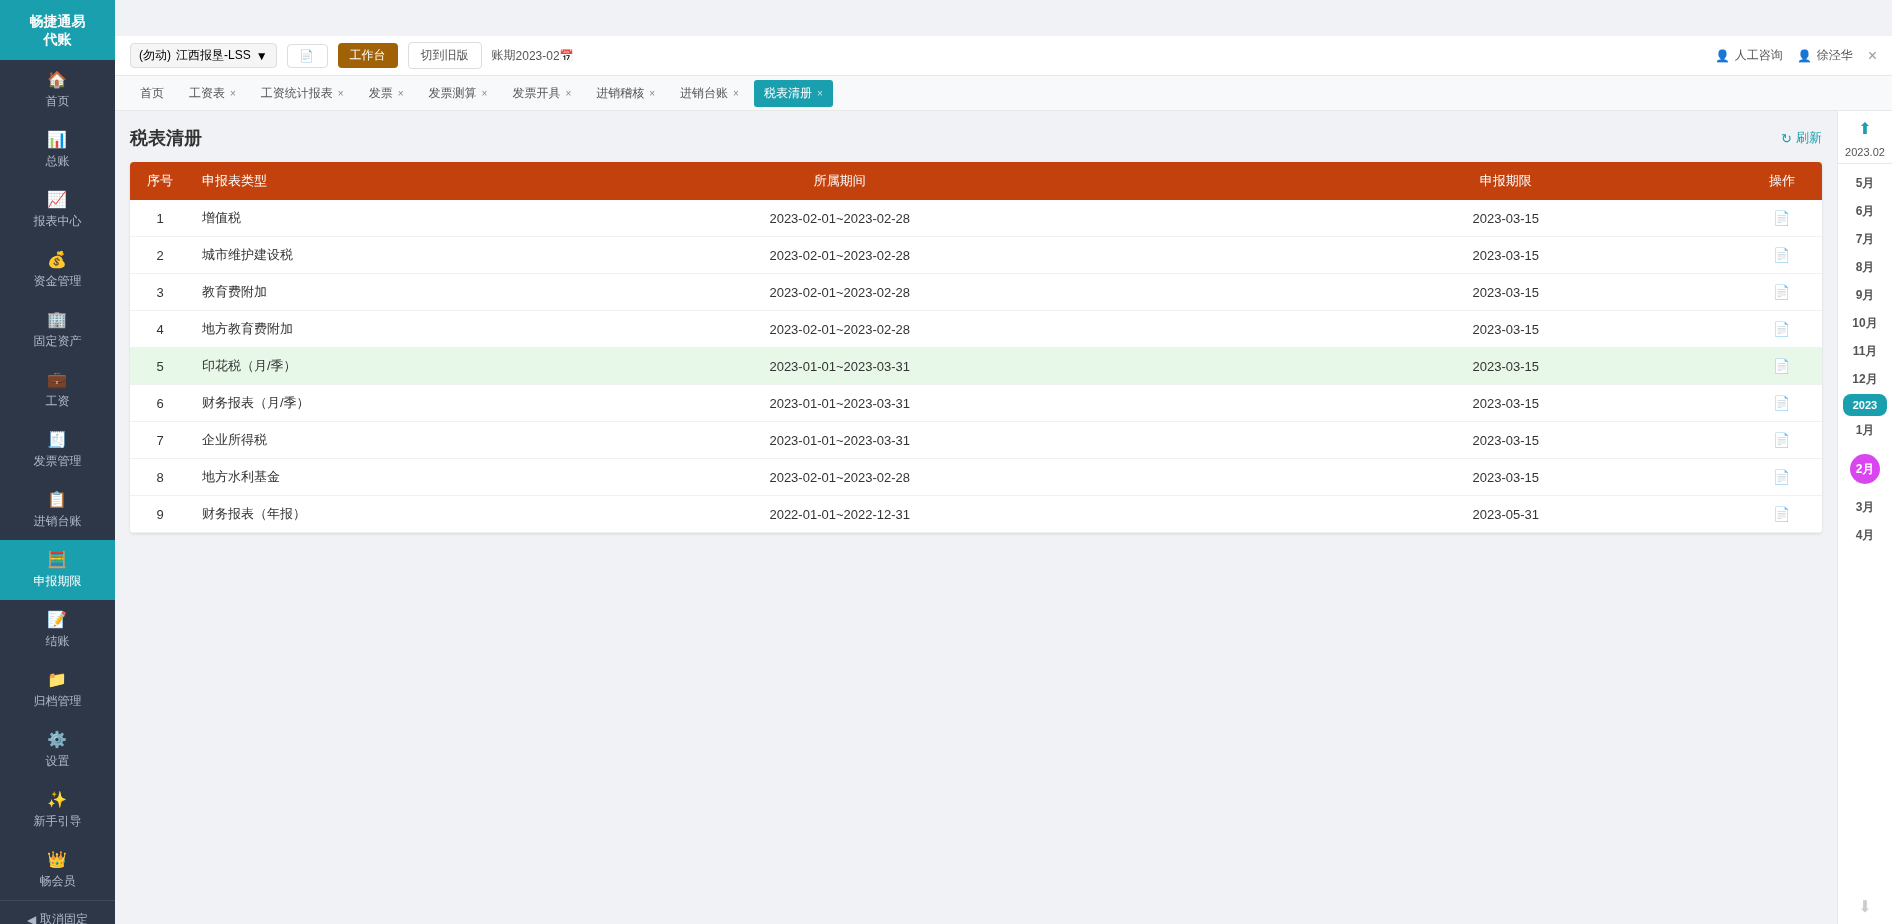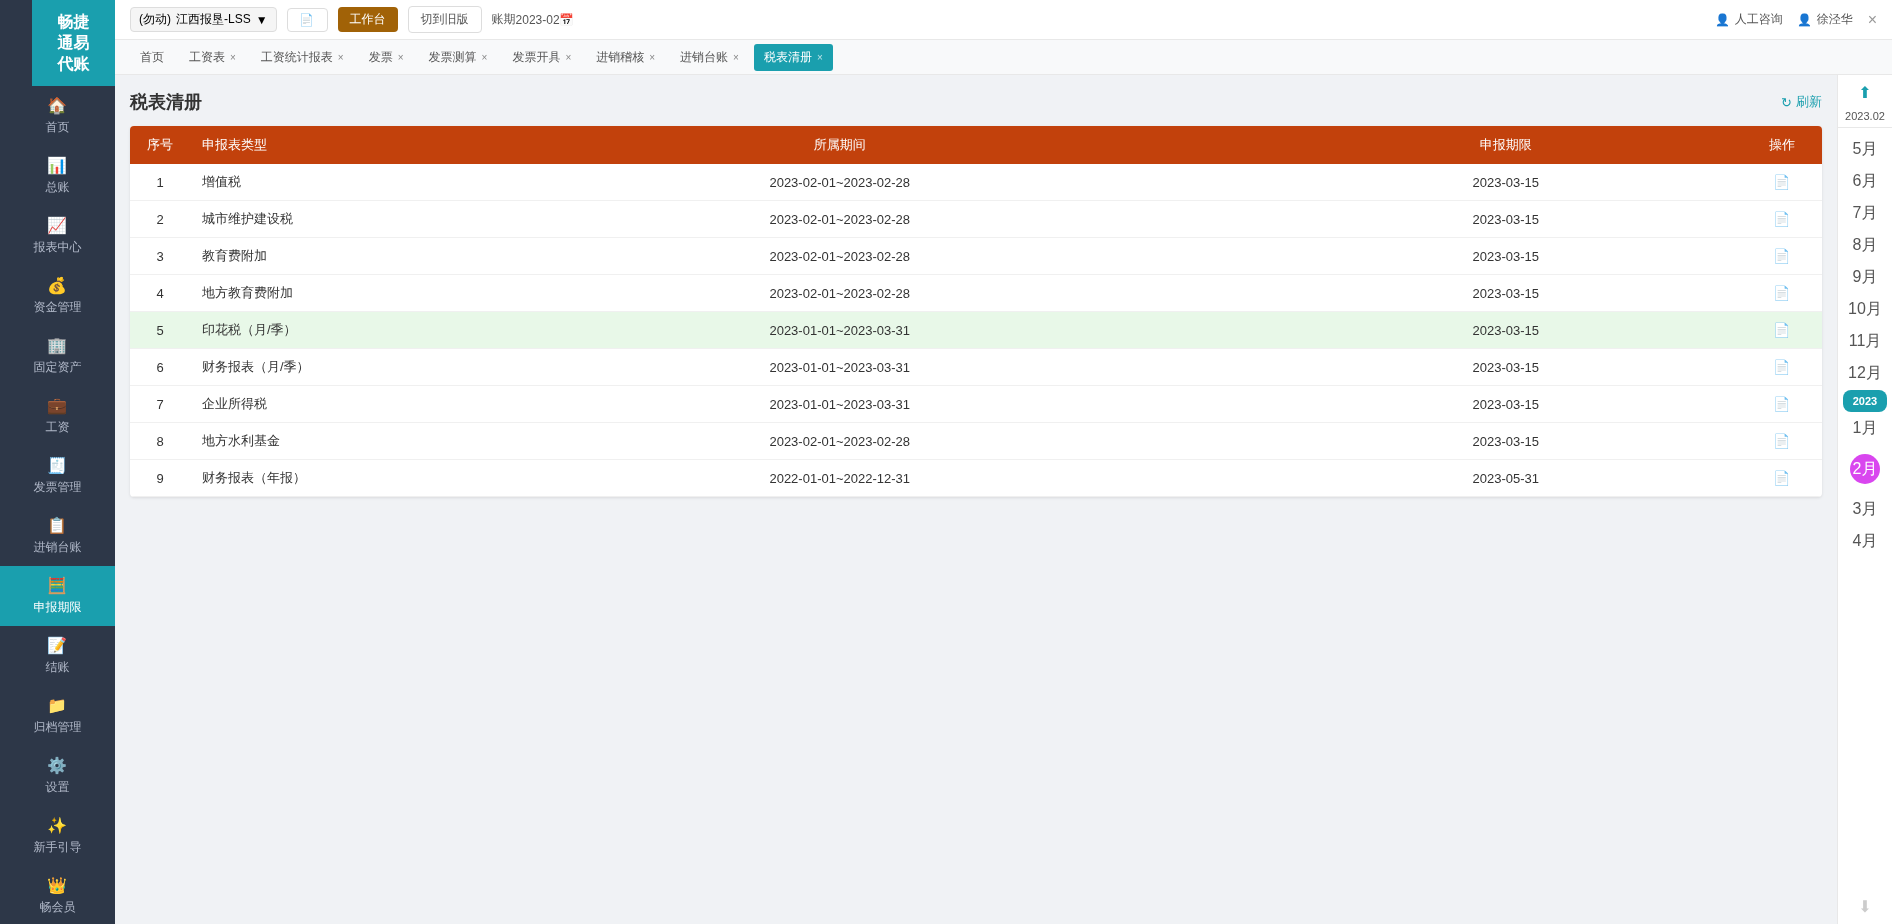--- a/index.html
+++ b/index.html
@@ -13,24 +13,23 @@
       display: flex;
       flex-direction: column;
       flex-shrink: 0;
       height: 100%;
     }
     .sidebar-logo {
       background: #1a9fae;
       color: white;
       text-align: center;
       padding: 12px 23px;
-      font-size: 16px;
+      font-size: 14px;
       font-weight: bold;
       line-height: 1.3;
-      margin-left: 32px;
     }
     .sidebar-item {
       display: flex;
       flex-direction: column;
       align-items: center;
       padding: 10px 5px;
       cursor: pointer;
       color: #b0b8c8;
       font-size: 12px;
       gap: 4px;
@@ -57,20 +56,21 @@
     
     .topbar {
       background: white;
       border-bottom: 1px solid #e8e8e8;
       display: flex;
       align-items: center;
       padding: 0 15px;
       height: 40px;
       gap: 10px;
       flex-shrink: 0;
+      margin-top: 36px;
     }
     .company-selector {
       display: flex;
       align-items: center;
       gap: 5px;
       background: #f5f5f5;
       border: 1px solid #ddd;
       border-radius: 4px;
       padding: 3px 8px;
       cursor: pointer;
@@ -228,24 +228,25 @@
       border-bottom: 1px solid #e8e8e8;
       width: 100%;
       text-align: center;
       margin-bottom: 5px;
     }
     .month-item {
       width: 44px;
       text-align: center;
       padding: 5px 2px;
       cursor: pointer;
-      font-size: 16px;
+      font-size: 12px;
       color: #555;
       border-radius: 3px;
       margin: 1px 0;
+      font-weight: bold;
     }
     .month-item.active-year {
       background: #1a9fae;
       color: white;
       border-radius: 8px;
       font-size: 11px;
       font-weight: bold;
     }
     .month-item.active-month {
       background: #d946ef;

